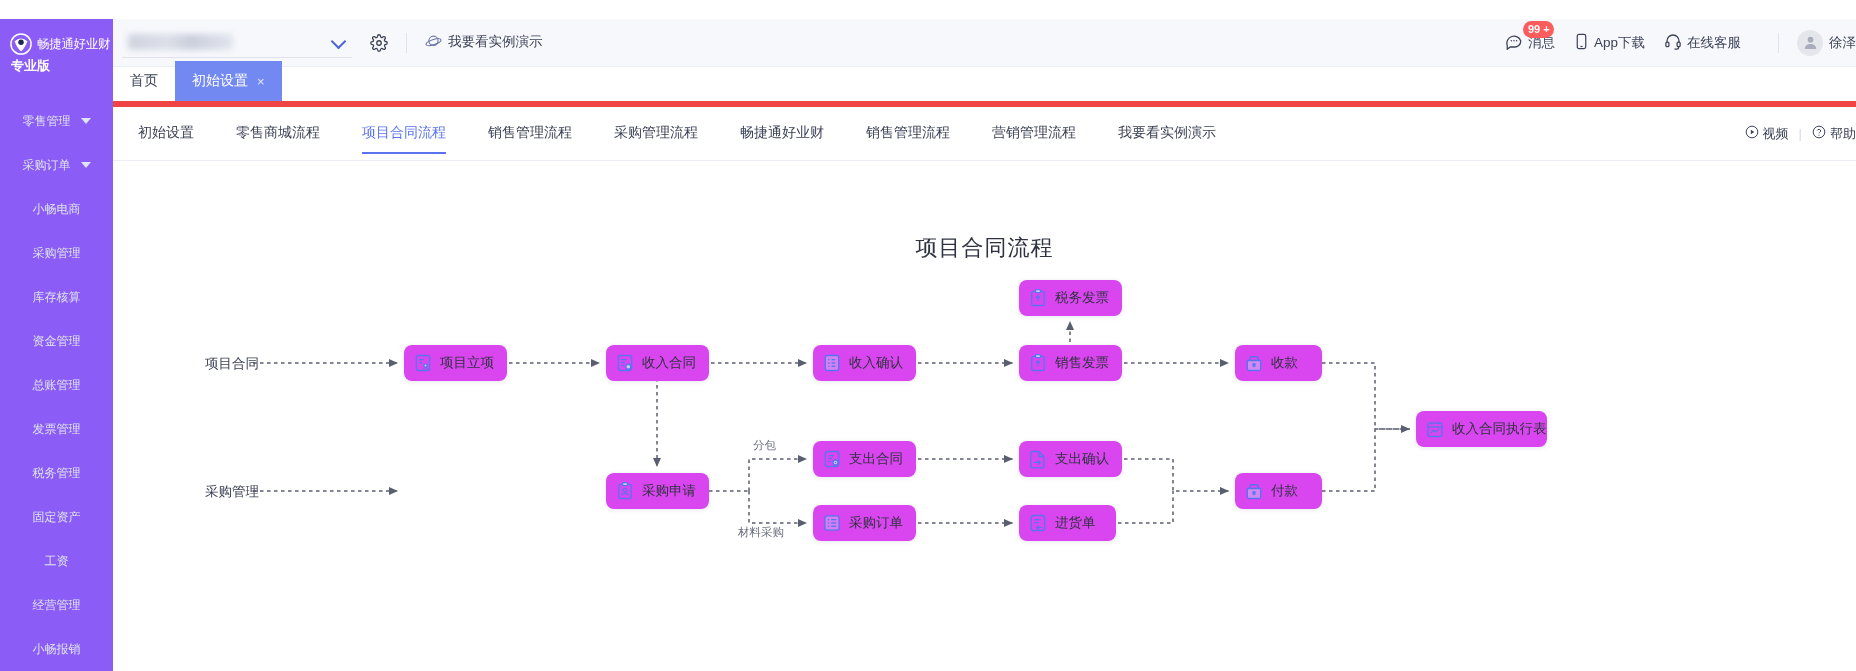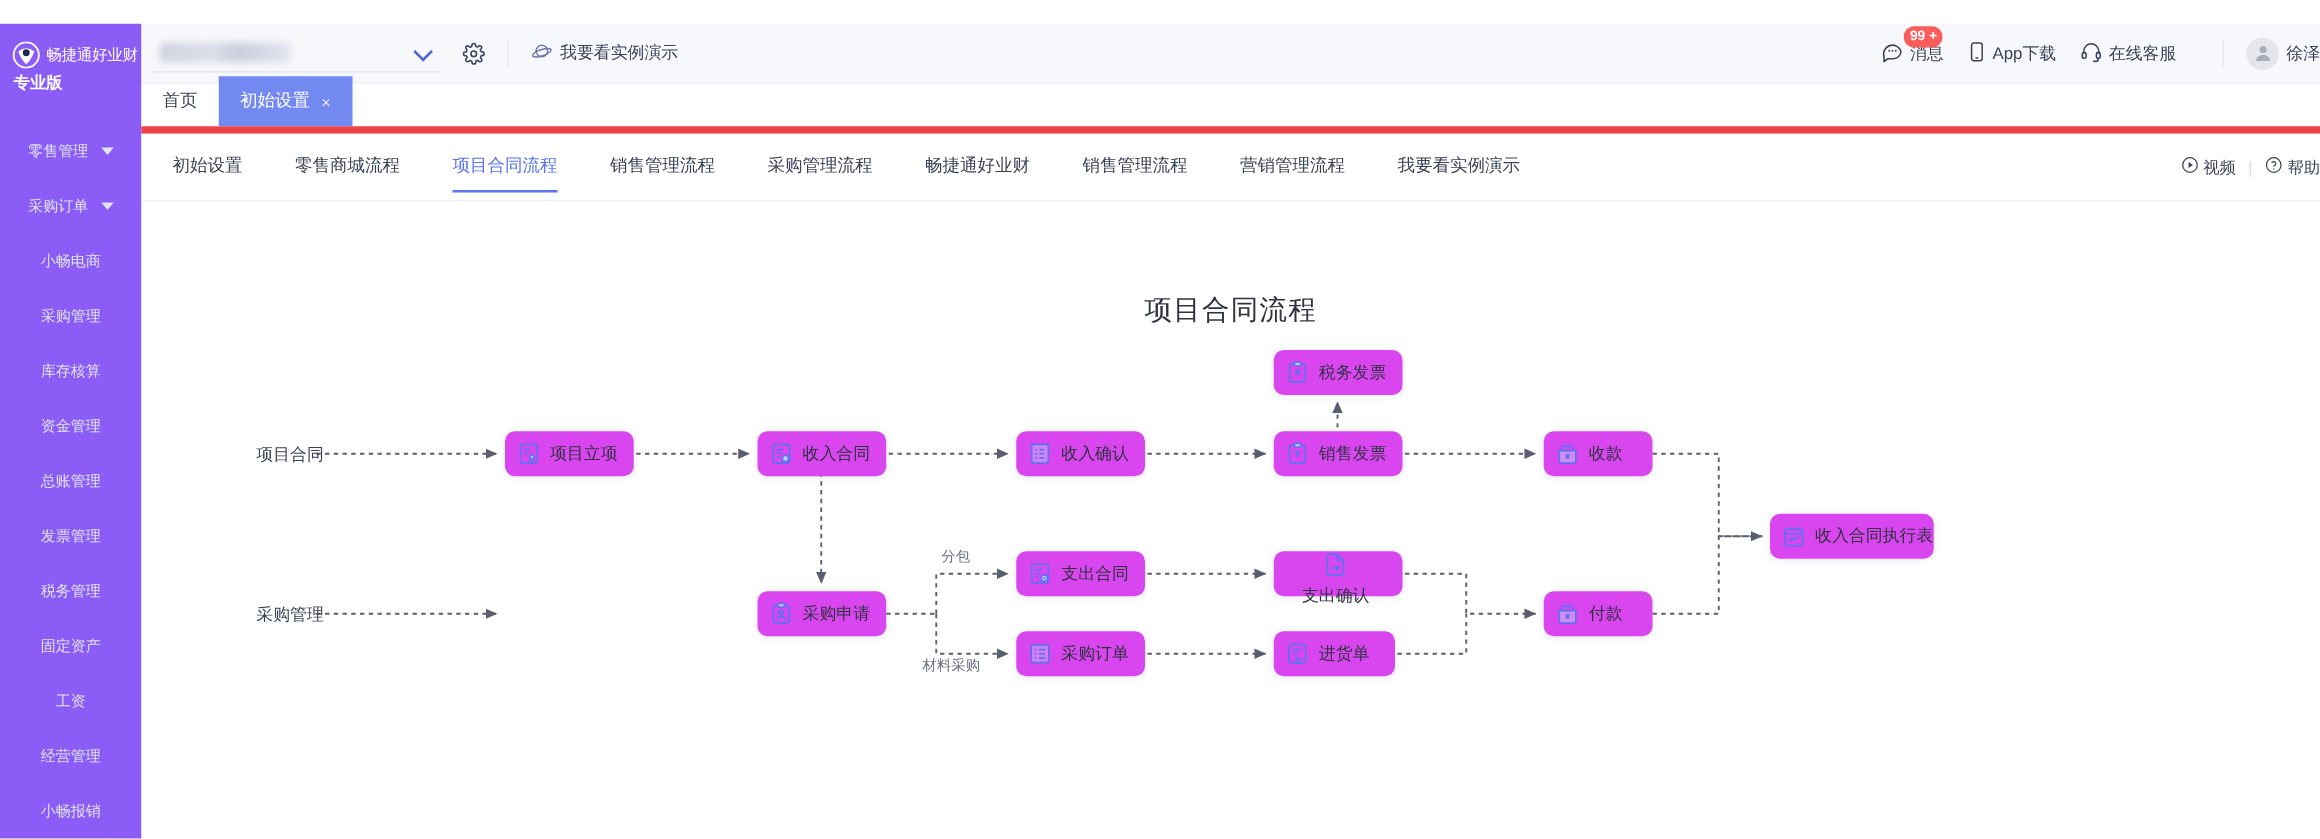--- a/index.html
+++ b/index.html
@@ -635,21 +635,21 @@
               <rect x="4" y="3" width="16" height="18" rx="2.5"></rect>
               <line x1="7.5" y1="8" x2="14" y2="8"></line>
               <line x1="7.5" y1="11.5" x2="12" y2="11.5"></line>
               <line x1="7.5" y1="15" x2="10" y2="15"></line>
               <circle cx="16.2" cy="16.2" r="3" fill="#c7cefb" stroke="#5b73f0"></circle>
               <circle cx="16.2" cy="16.2" r="1" fill="#5b73f0" stroke="none"></circle>
             </svg>
           </span>
           <span>支出合同</span>
         </div>
-        <div class="node" style="left: 906px; top: 280px; width: 103px; flex-direction: column;">
+        <div class="node" style="left: 906px; top: 280px; width: 103px;">
           <span style="display: flex;">
             <svg width="20" height="20" viewBox="0 0 24 24" fill="none" stroke="#5b73f0" stroke-width="1.6">
               <path d="M5 3h8l6 6v12a1.6 1.6 0 0 1-1.6 1.6H5A1.6 1.6 0 0 1 3.4 21V4.6A1.6 1.6 0 0 1 5 3z"></path>
               <path d="M13 3v6h6"></path>
               <path d="M7 16h7M11.5 13.5L14.5 16l-3 2.5" stroke="#5b73f0"></path>
             </svg>
           </span>
           <span>支出确认</span>
         </div>
         <div class="node" style="left: 700px; top: 344px; width: 103px;">

